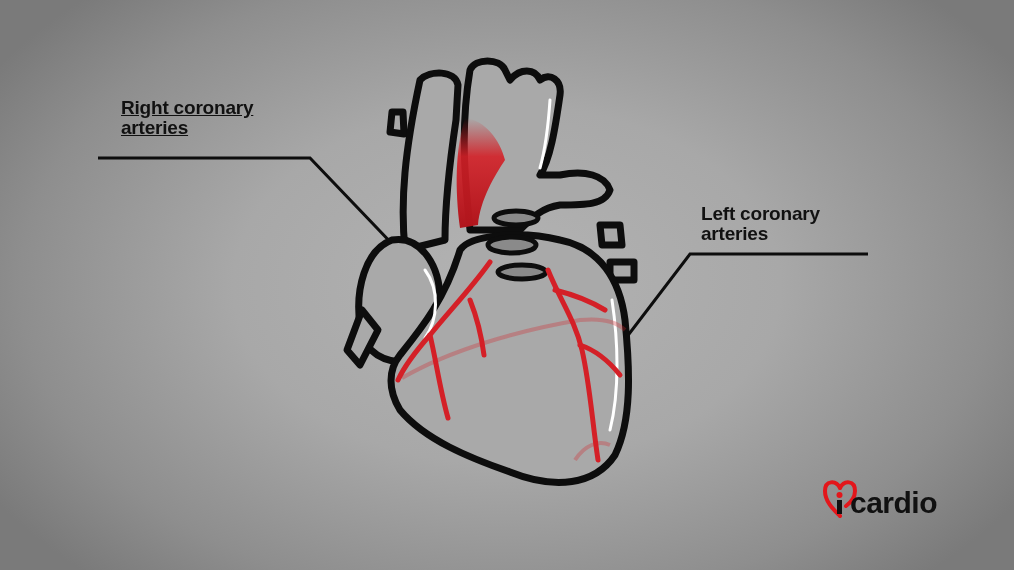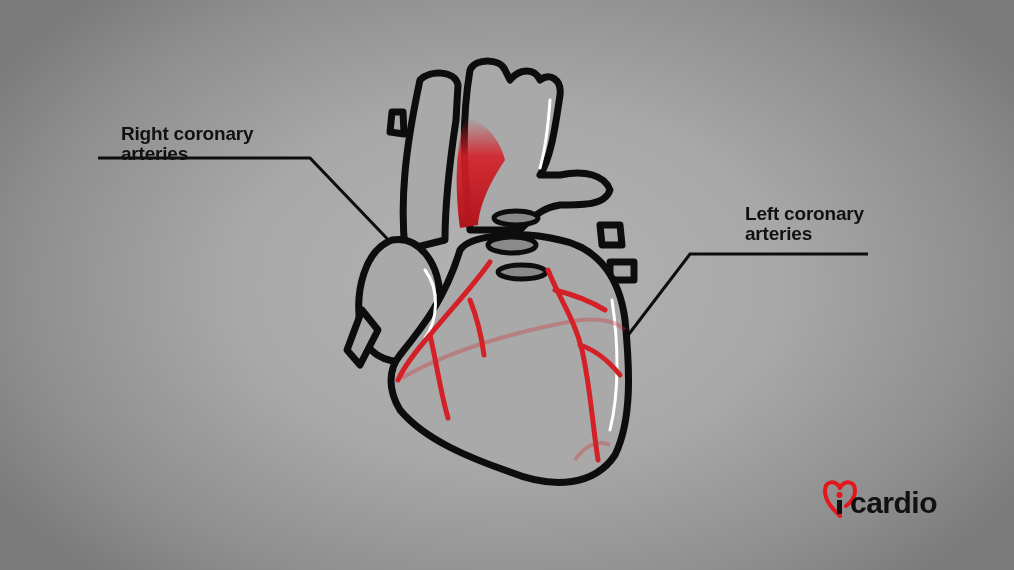--- a/index.html
+++ b/index.html
@@ -5,22 +5,22 @@
   html, body { margin: 0; padding: 0; }
   body {
     width: 1014px; height: 570px; overflow: hidden; position: relative;
     background: radial-gradient(ellipse 60% 70% at 50% 50%, #b3b3b3 0%, #a8a8a8 45%, #8e8e8e 80%, #7a7a7a 100%);
     font-family: "Liberation Sans", sans-serif;
   }
   .label {
     position: absolute; font-weight: bold; font-size: 19px; line-height: 20px; color: #111;
     letter-spacing: -0.2px;
   }
-  #label-right { left: 121px; top: 124px; }
-  #label-left { left: 701px; top: 204px; margin-left: 44px; }
+  #label-right { left: 121px; top: 98px; text-decoration: underline; }
+  #label-left { left: 701px; top: 204px; }
   svg.art { position: absolute; left: 0; top: 0; }
   .logo { position: absolute; left: 822px; top: 478px; width: 140px; height: 46px; }
   .logo-text {
     position: absolute; left: 28px; top: 8px; font-size: 30px; font-weight: bold; color: #111;
     letter-spacing: -0.5px; line-height: 34px; text-align: center;
   }
 </style>
 </head>
 <body>
 

